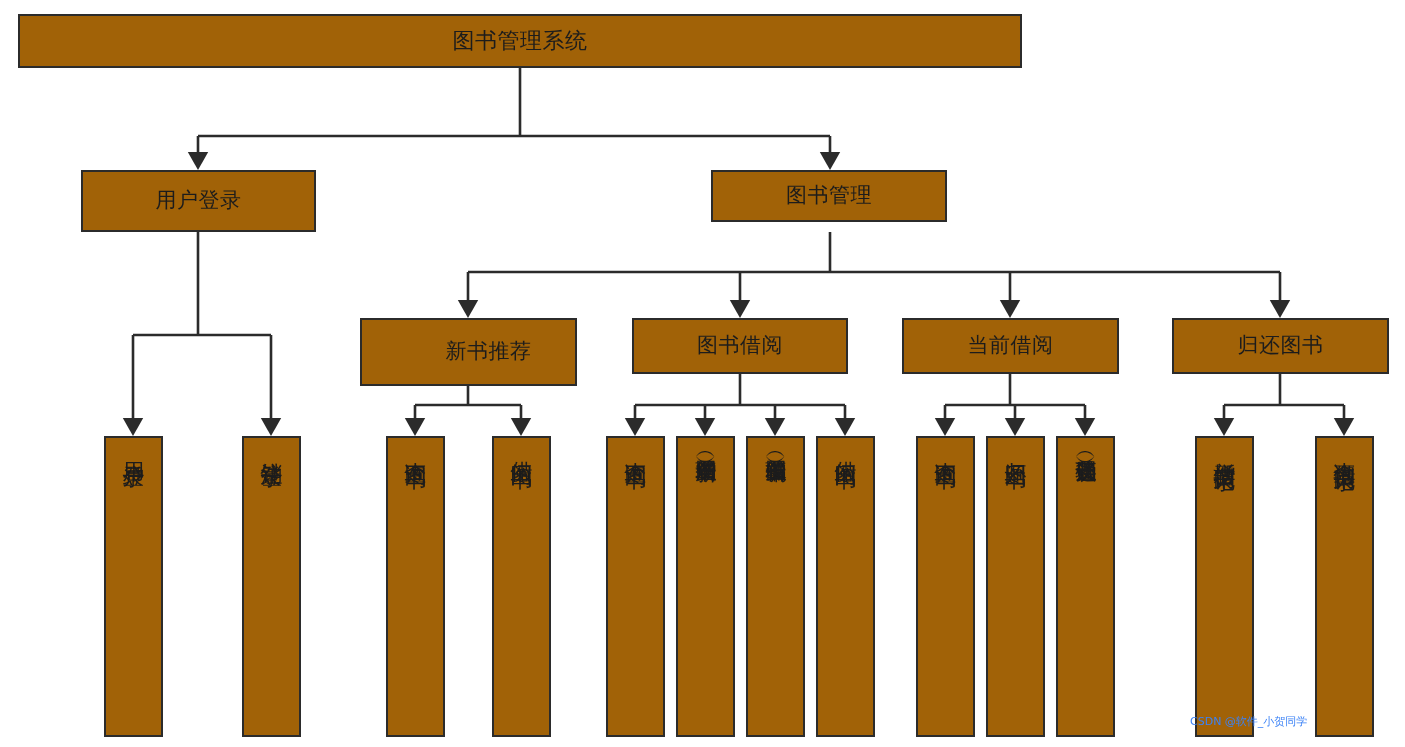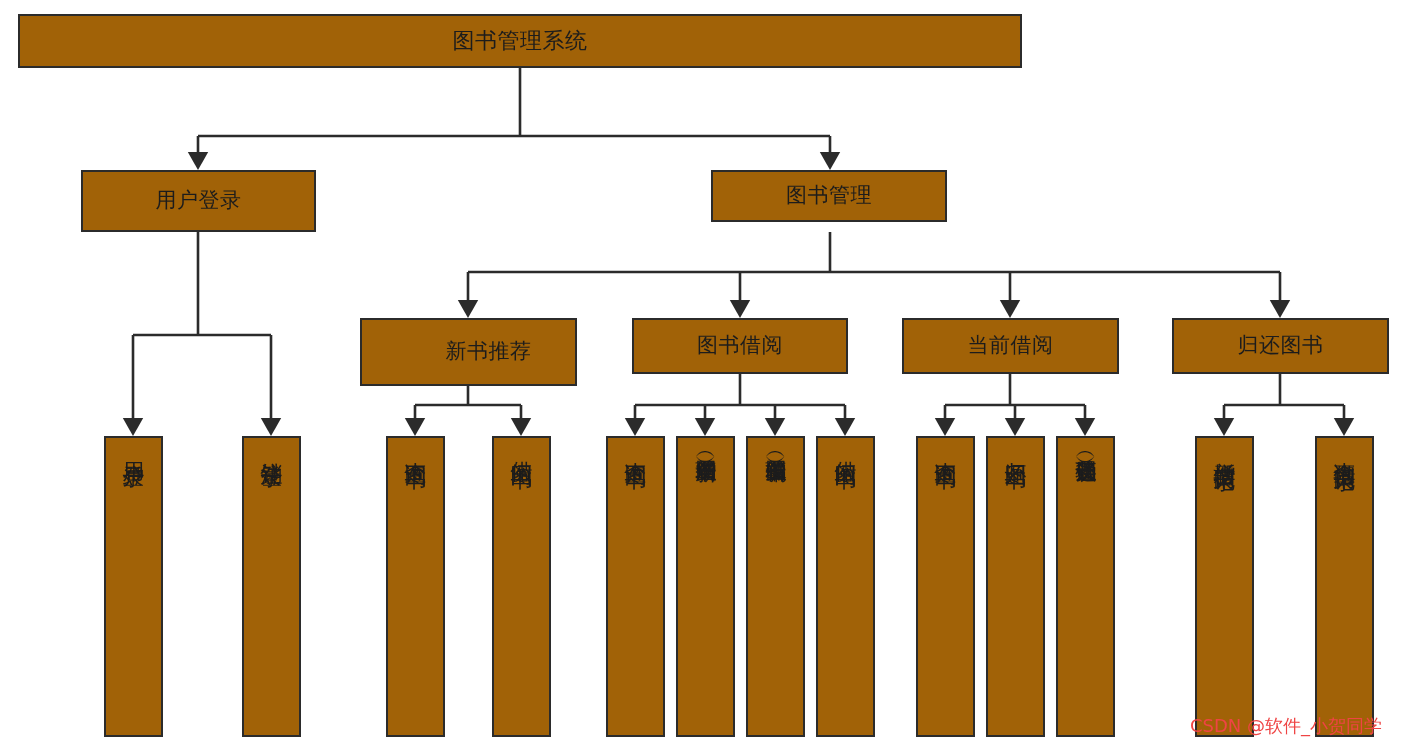--- a/index.html
+++ b/index.html
@@ -63,22 +63,22 @@
     line-height: 1;
   }
   .node.vertical.tall-text .label {
     font-size: 21px;
     letter-spacing: 0px;
   }
   .watermark {
     position: absolute;
     left: 1190px;
     top: 714px;
-    font-size: 18px;
-    color: #ef4444;
+    font-size: 11px;
+    color: #3b82f6;
     white-space: nowrap;
     font-family: "DejaVu Sans", "Liberation Sans", sans-serif;
   }
 </style>
 </head>
 <body>
 
 <div id="diagram-root">
 
   <svg class="connectors" viewBox="0 0 1405 747" xmlns="http://www.w3.org/2000/svg">

